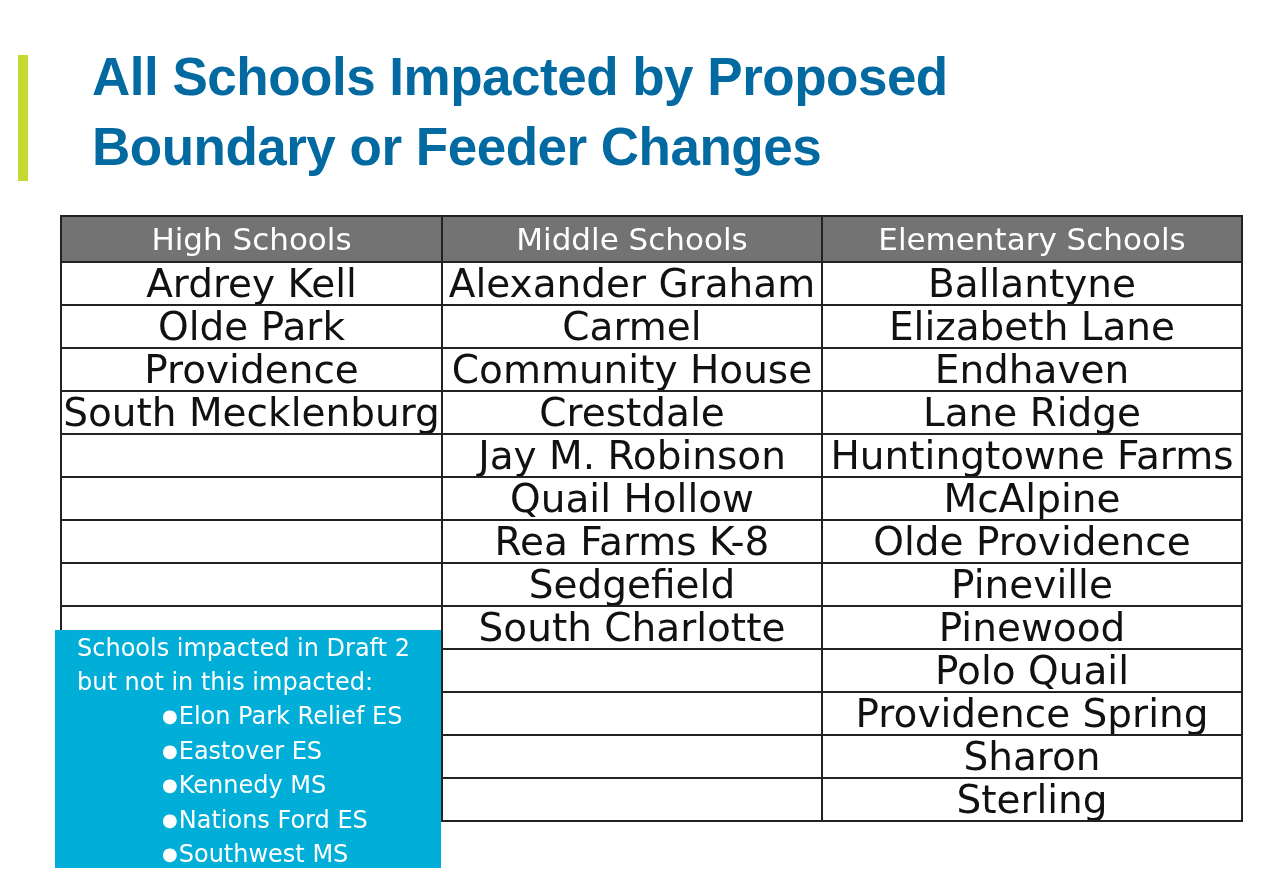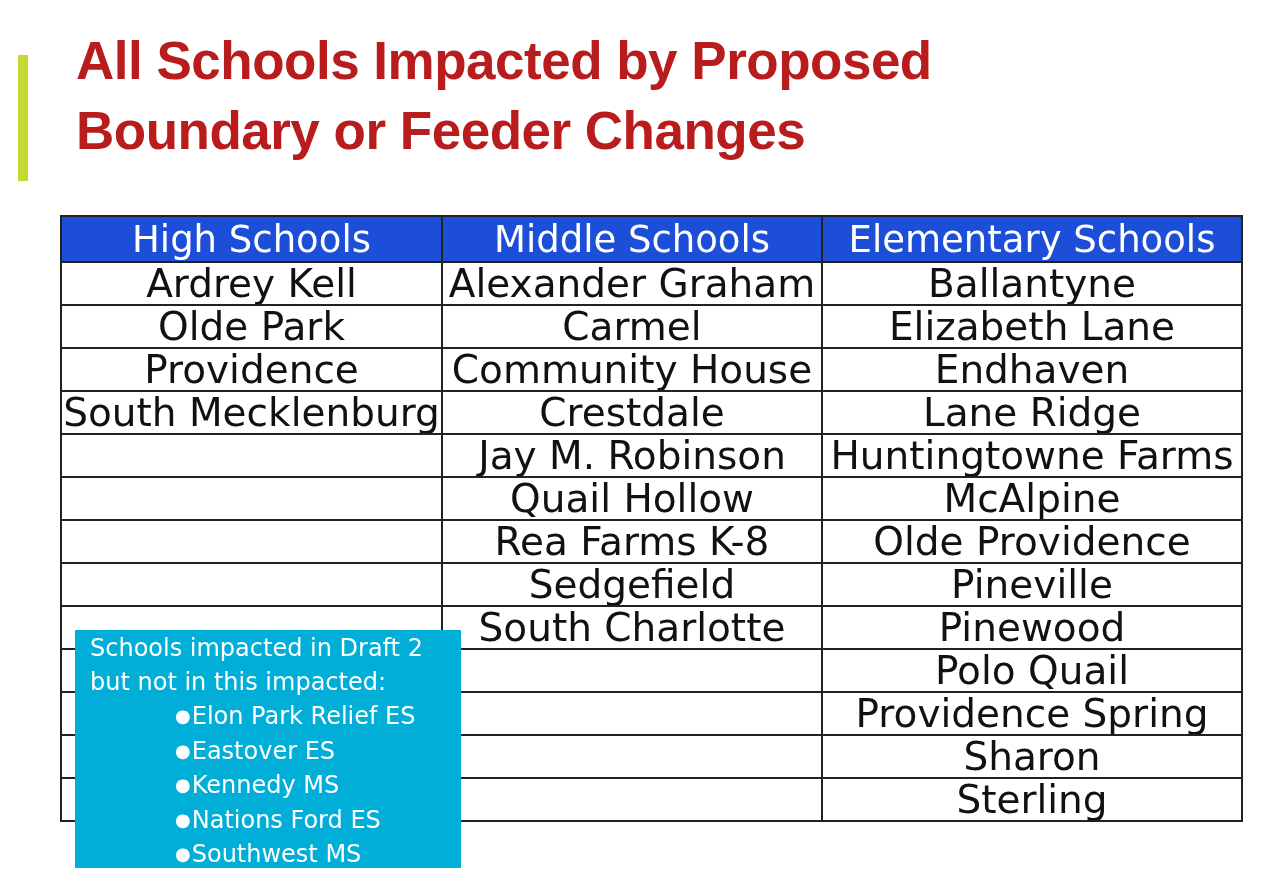--- a/index.html
+++ b/index.html
@@ -1,25 +1,25 @@
 <!DOCTYPE html>
 <html><head>
 <meta charset="utf-8">
 <style>
   html, body { margin:0; padding:0; }
   body { width:1275px; height:892px; background:#ffffff; position:relative; overflow:hidden; font-family:"DejaVu Sans", sans-serif; }
   .accent-bar { position:absolute; left:18px; top:55px; width:10px; height:126px; background:#c5d932; }
-  .title { position:absolute; left:76px; top:26px; margin:0; font-family:"Liberation Sans", sans-serif; font-weight:bold; font-size:53px; line-height:70px; color:#b91c1c; letter-spacing:-0.5px; }
+  .title { position:absolute; left:76px; top:26px; margin:16px; font-family:"Liberation Sans", sans-serif; font-weight:bold; font-size:53px; line-height:70px; color:#0369a1; letter-spacing:-0.5px; }
   .title span { display:block; }
   table.schools { position:absolute; left:60px; top:215px; width:1181px; border-collapse:collapse; table-layout:fixed; }
   table.schools th, table.schools td { border:2px solid #222; text-align:center; padding:0; white-space:nowrap; overflow:hidden; }
-  table.schools th { background:#1d4ed8; color:#ffffff; font-weight:normal; height:44px; font-size:37px; font-family:"DejaVu Sans", sans-serif; }
+  table.schools th { background:#737373; color:#ffffff; font-weight:normal; height:44px; font-size:31px; font-family:"DejaVu Sans", sans-serif; }
   table.schools td { height:41px; font-size:39px; color:#111; background:#fff; line-height:41px; }
   col.c1 { width:381px; } col.c2 { width:380px; } col.c3 { width:420px; }
-  .callout { position:absolute; left:55px; top:630px; width:386px; height:238px; background:#00aed8; color:#ffffff; box-sizing:border-box; padding:2px 0 0 15px; font-size:24px; line-height:33.5px;margin-left:20px; }
+  .callout { position:absolute; left:55px; top:630px; width:386px; height:238px; background:#00aed8; color:#ffffff; box-sizing:border-box; padding:2px 0 0 22px; font-size:24px; line-height:33.5px; }
   .callout .hdr { display:block; }
   .callout ul { list-style:none; margin:0; padding:0 0 0 85px; }
   .callout li::before { content:"\25CF"; font-size:18px; vertical-align:2px; margin-right:1px; }
 </style>
 </head>
 <body>
 
 <div class="accent-bar"></div>
 
 <h1 class="title">

